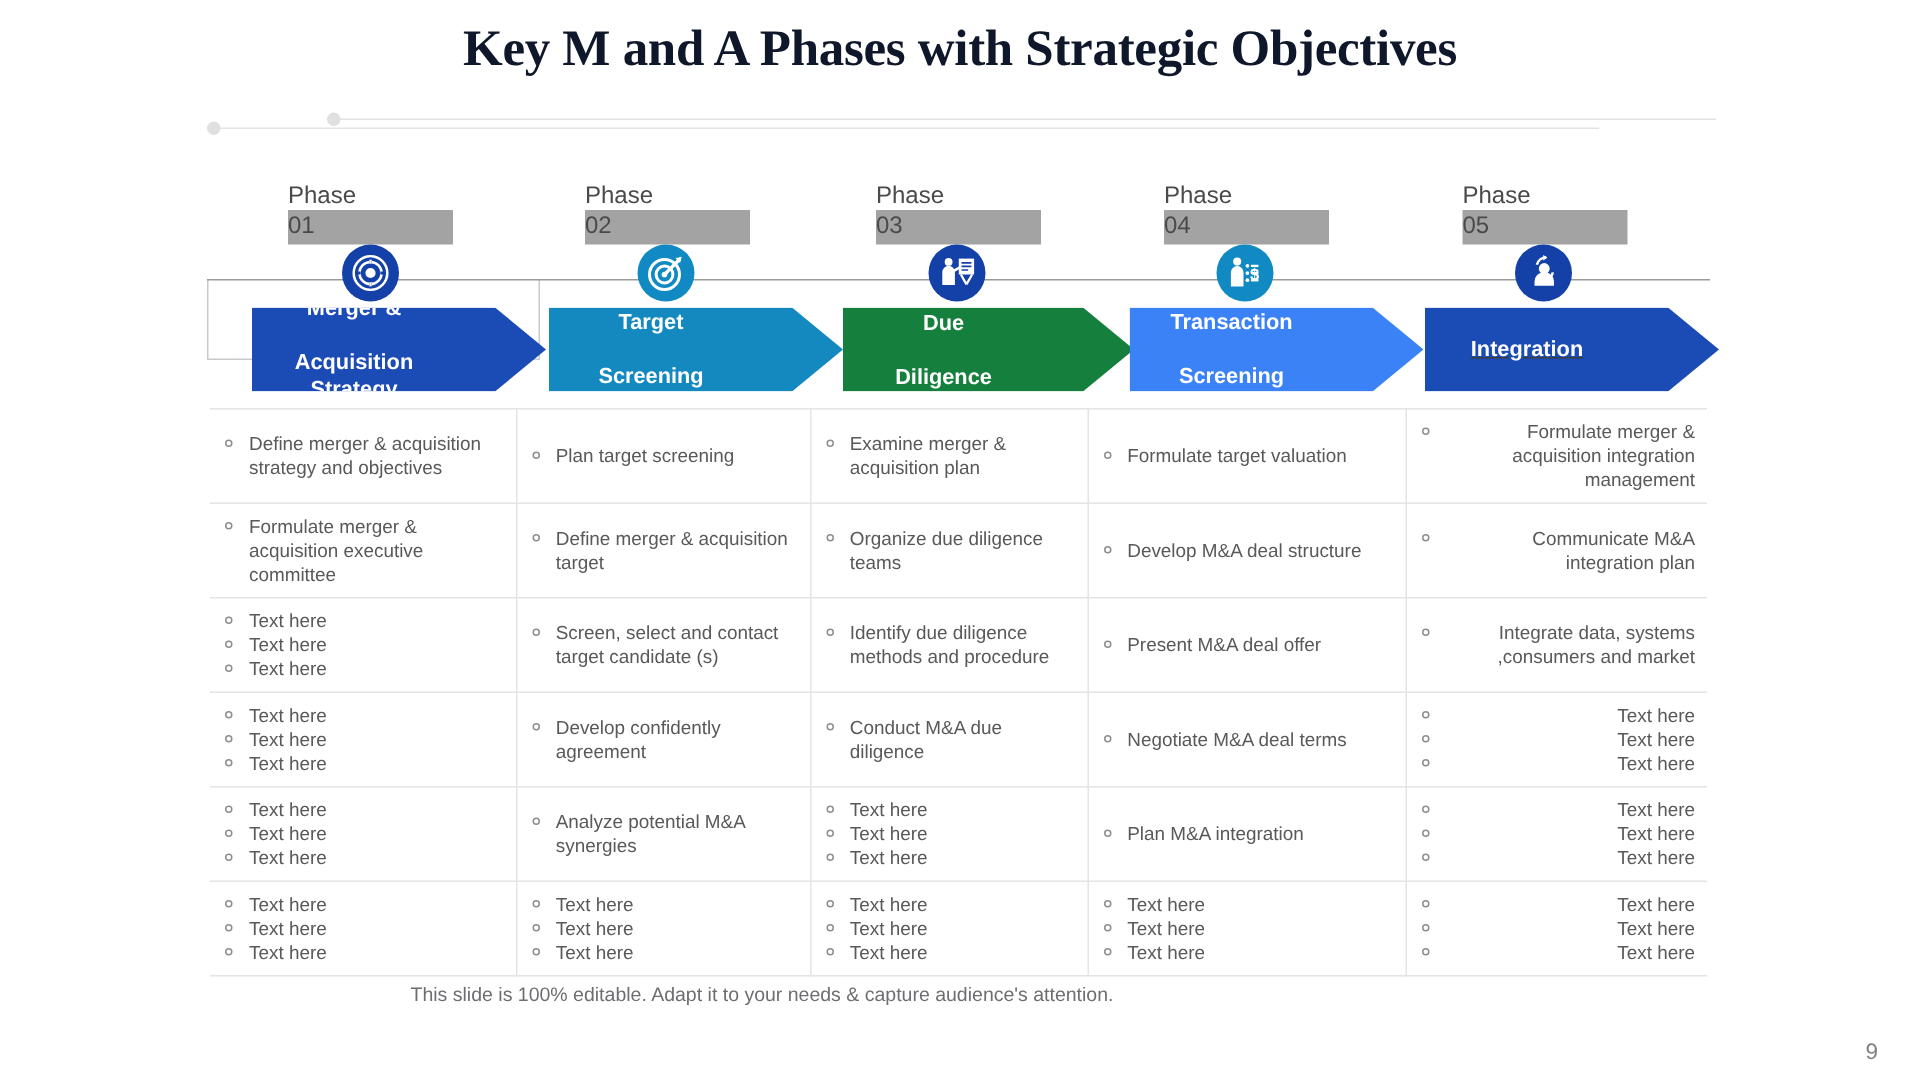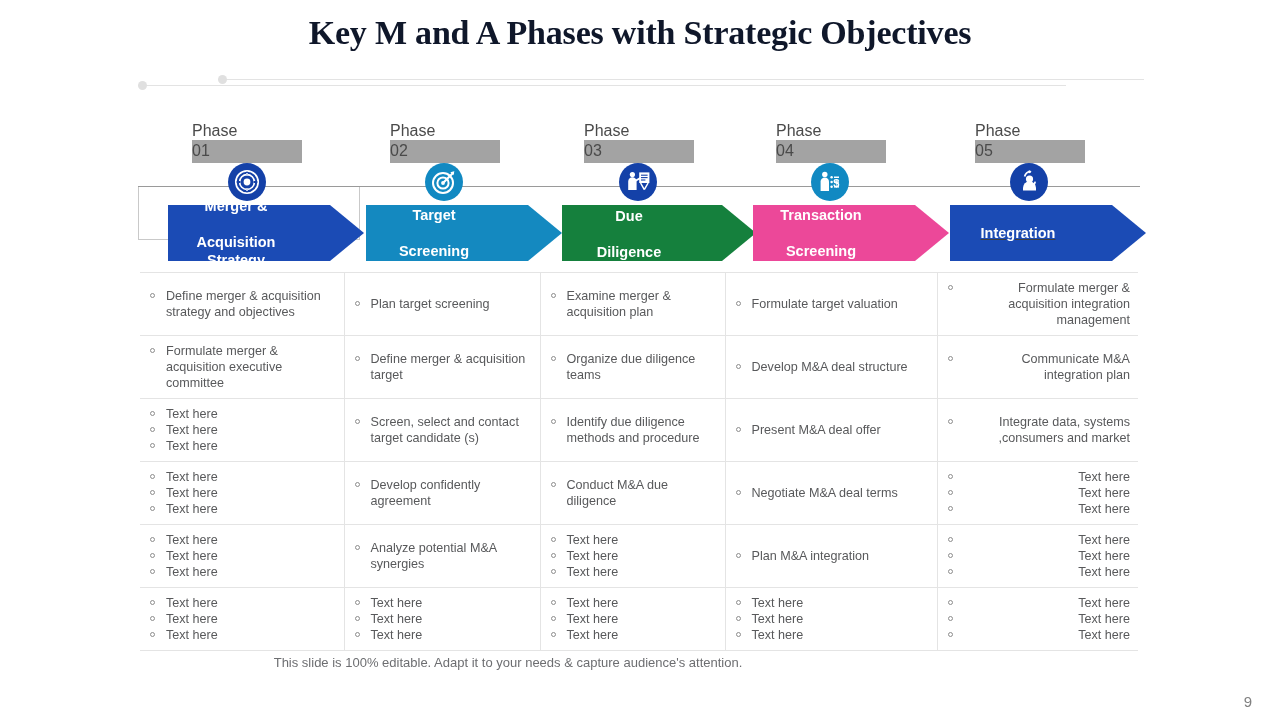--- a/index.html
+++ b/index.html
@@ -278,21 +278,21 @@
 
 <div class="chev" style="left:168px; width:196px; background:#1b4bb5;">
   <span><span>Merger &amp;</span><br><span>Acquisition Strategy</span></span>
 </div>
 <div class="chev" style="left:366px; width:196px; background:#1489c0;">
   <span><span>Target</span><br><span>Screening</span></span>
 </div>
 <div class="chev" style="left:562px; width:194px; background:#15803d;align-items:flex-end;">
   <span><span>Due</span><br><span>Diligence</span></span>
 </div>
-<div class="chev" style="left:753px; width:196px; background:#ec4899;">
+<div class="chev" style="left:753px; width:196px; background:#3b82f6;">
   <span><span>Transaction</span><br><span>Screening</span></span>
 </div>
 <div class="chev" style="left:950px; width:196px; background:#1b4bb5;text-decoration:underline;">
   <span>
       <span>Integration</span>
     </span>
 </div>
 
 <table id="content-table">
   <colgroup>

